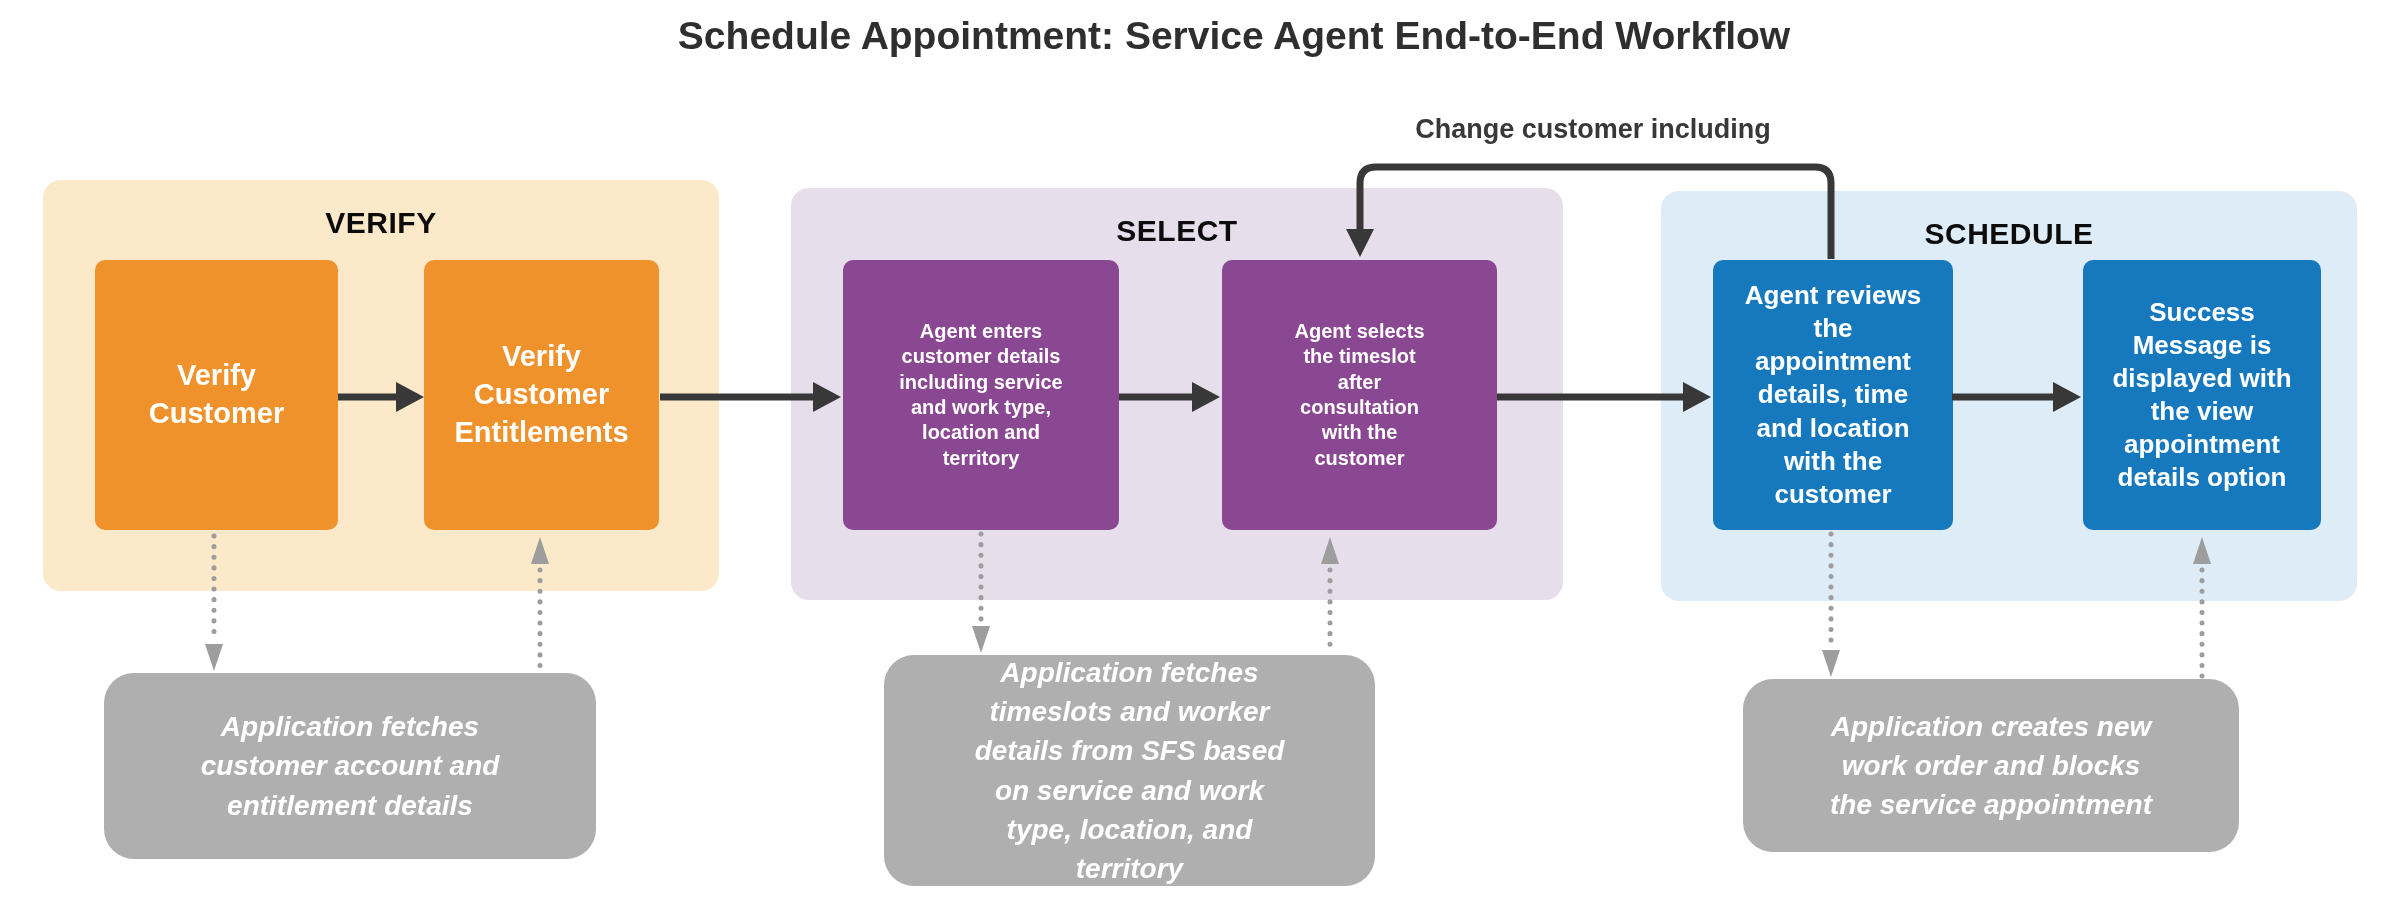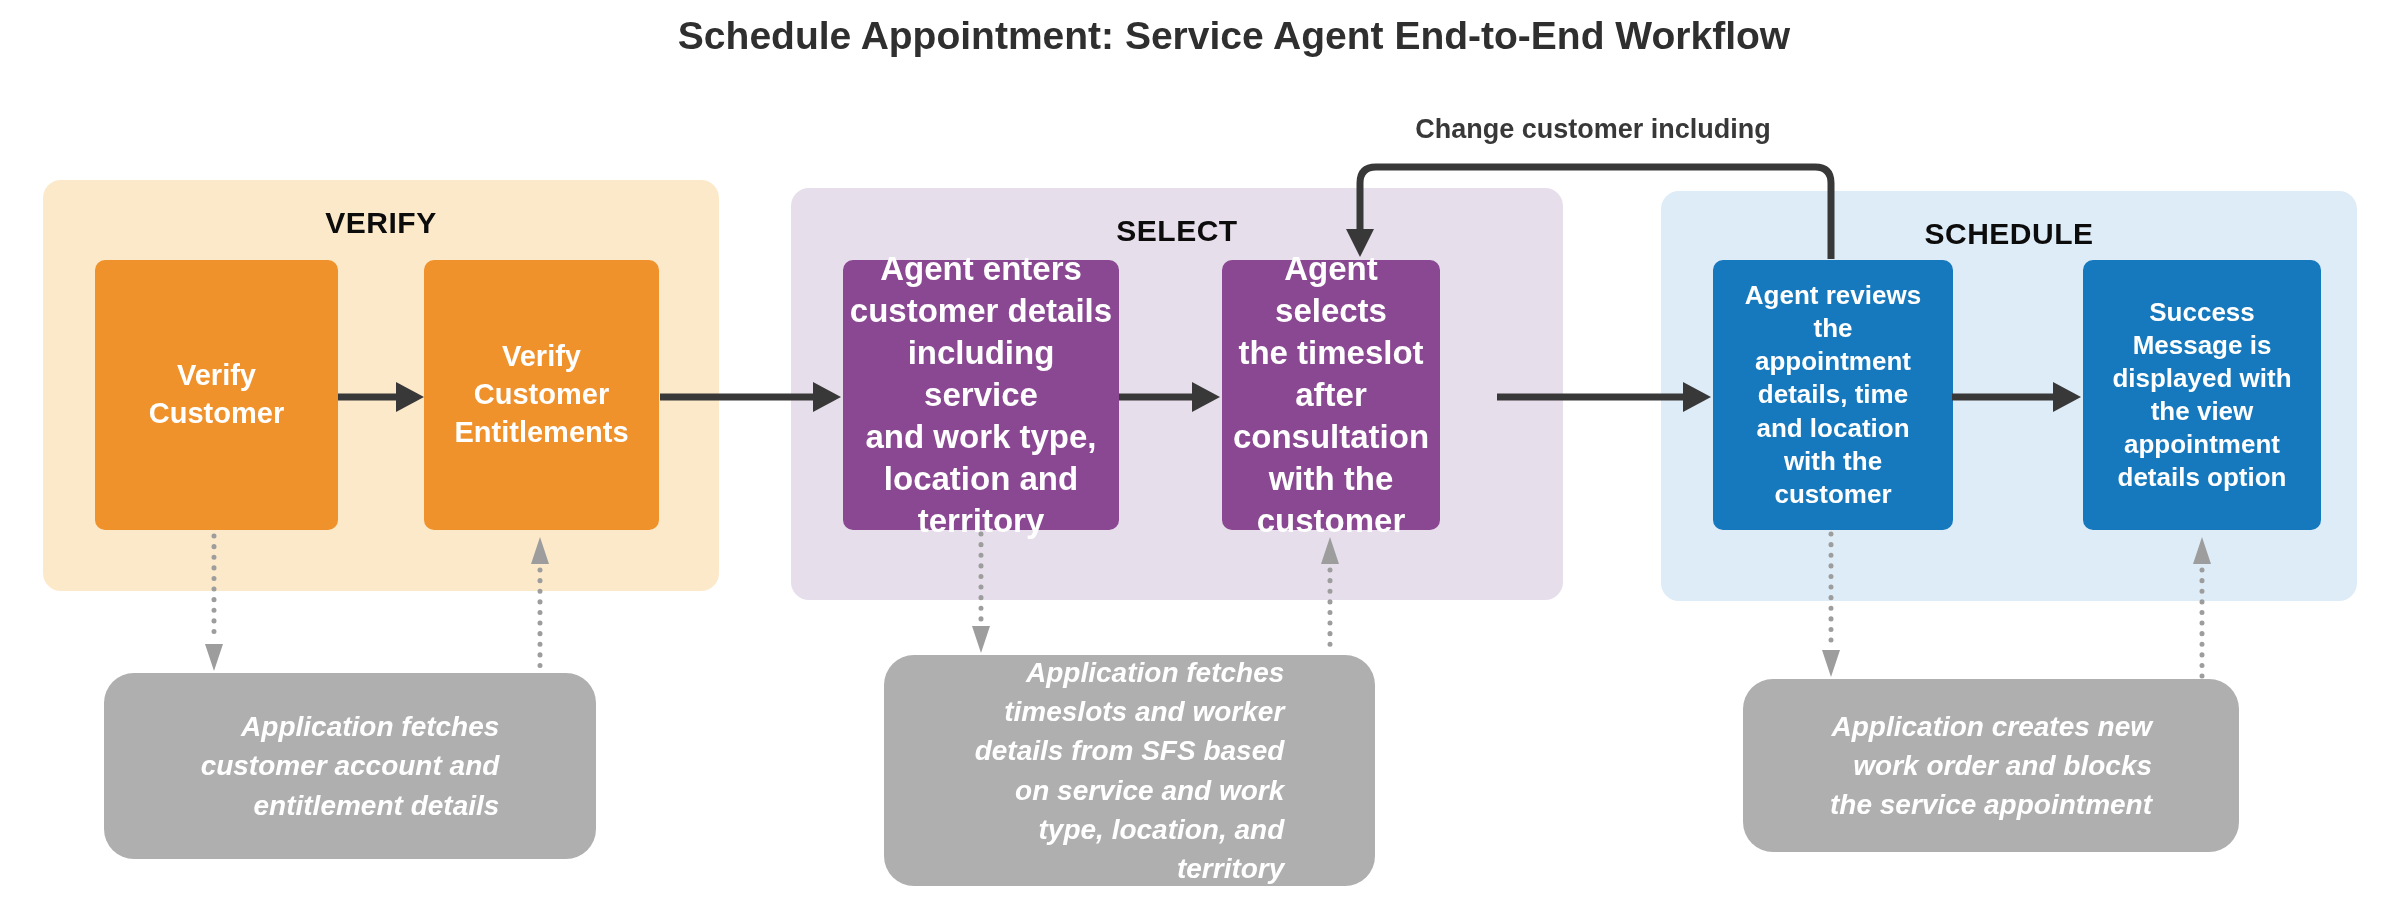--- a/index.html
+++ b/index.html
@@ -30,32 +30,32 @@
   }
   .step{
     position:absolute;top:260px;height:270px;
     border-radius:10px;
     display:flex;align-items:center;justify-content:center;
     text-align:center;color:#ffffff;font-weight:bold;
     white-space:pre-line;
     box-sizing:border-box;padding:4px;
   }
   .step-orange{background:#F0922C;font-size:29px;line-height:1.30;}
-  .step-purple{background:#8A4792;font-size:33px;line-height:1.27;}
+  .step-purple{background:#8A4792;font-size:20px;line-height:1.27;}
   .step-blue{background:#1779BD;font-size:26px;line-height:1.27;}
   .s1{left:95px;width:243px;}
   .s2{left:424px;width:235px;}
   .s3{left:843px;width:276px;}
-  .s4{left:1222px;width:218px;}
+  .s4{left:1222px;width:275px;}
   .s5{left:1713px;width:240px;}
   .s6{left:2083px;width:238px;}
   .note{
     position:absolute;background:#B0AFB0;border-radius:30px;
     display:flex;align-items:center;justify-content:center;
-    text-align:right;color:#ffffff;
+    text-align:center;color:#ffffff;
     font-weight:bold;font-style:italic;
     font-size:28px;line-height:1.40;
     white-space:pre-line;
     box-sizing:border-box;
   }
   .n1{left:104px;top:673px;width:492px;height:186px;}
   .n2{left:884px;top:655px;width:491px;height:231px;}
   .n3{left:1743px;top:679px;width:496px;height:173px;}
   .connector-label{
     position:absolute;left:1393px;top:114px;width:400px;

